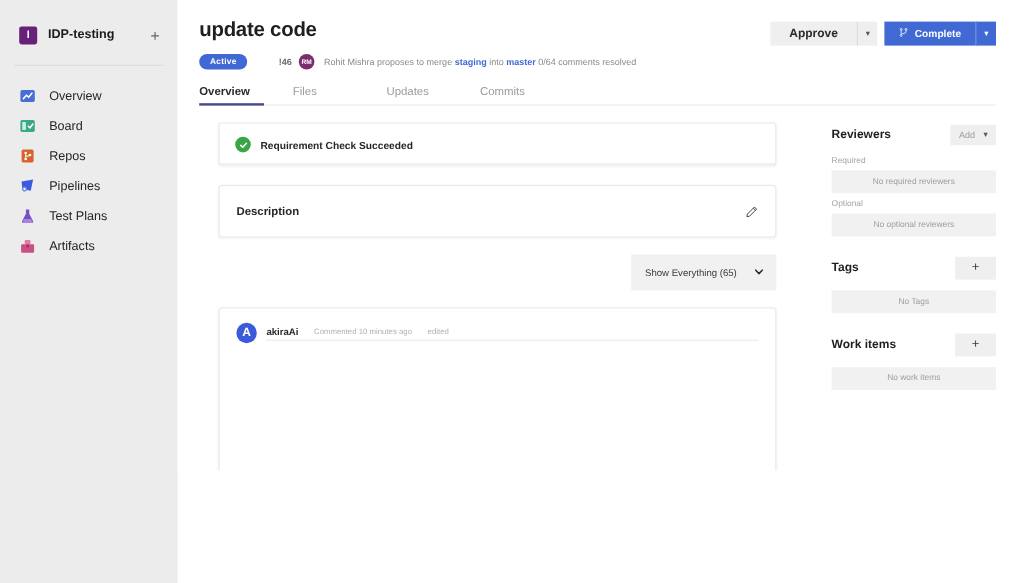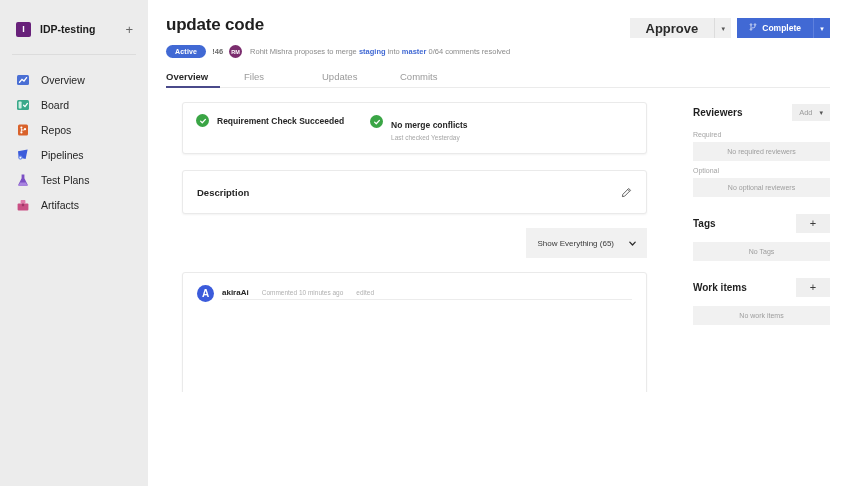--- a/index.html
+++ b/index.html
@@ -73,40 +73,40 @@
   .status-line {
     display: flex; align-items: center;
     gap: 6px; margin-top: 9px;
   }
   .pill-active {
     background: #4169d4; color: #fff;
     font-size: 7px; font-weight: 700;
     padding: 3px 9px; border-radius: 9px;
     letter-spacing: 0.2px; line-height: 1;
   }
-  .pr-id { font-size: 7.5px; color: #6b6b6b; font-weight: 700; }
+  .pr-id { font-size: 7.5px; color: #6b6b6b; font-weight: 700; margin-left: 20px; }
   .avatar-rm {
     width: 13px; height: 13px; border-radius: 50%;
     background: #7b2d6e; color: #fff;
     font-size: 5.5px; font-weight: 700;
     display: flex; align-items: center; justify-content: center;
     flex: 0 0 13px;
   }
   .merge-desc {
     font-size: 7.5px; color: #8a8a8a;
     margin-left: 2px; white-space: nowrap;
   }
   .merge-desc .br { color: #4169d4; font-weight: 600; }
 
   
   .title-right { display: flex; align-items: center; gap: 6px; padding-top: 4px; }
   .btn-group { display: flex; align-items: stretch; }
   .btn-approve {
     background: #efefef; color: #2b2b2b;
-    font-size: 13px; font-weight: 600;
+    font-size: 10px; font-weight: 600;
     padding: 0 16px; height: 20px;
     display: flex; align-items: center; justify-content: center;
     border: none; cursor: pointer;
   }
   .btn-approve-caret {
     background: #efefef; width: 17px; height: 20px;
     display: flex; align-items: center; justify-content: center;
     border-left: 1px solid #dcdcdc; cursor: pointer;
   }
   .btn-complete {
@@ -173,21 +173,21 @@
     width: 10px; height: 10px; border-radius: 50%;
     background: #3aa545; flex: 0 0 10px;
     display: flex; align-items: center; justify-content: center;
   }
   .build-ico svg { width: 6px; height: 6px; }
   .build-name { font-size: 7px; font-weight: 700; color: #2b2b2b; }
   .build-status { font-size: 7px; color: #b5b5b5; margin-left: 10px; flex: 1; }
   .build-action { font-size: 7.5px; color: #2b2b2b; font-weight: 400; cursor: pointer; }
 
   .card-sep { height: 1px; background: #eee; }
-  .stacked { display: flex; flex-direction: row; }
+  .stacked { display: flex; flex-direction: column; }
   .check-row.two { align-items: flex-start; padding: 11px 13px 12px 13px; }
   .check-row.two .check-ico { margin-top: 1px; }
 
   .desc-card {
     display: flex; align-items: center;
     justify-content: space-between;
     padding: 13px 14px 13px 14px;
     margin-top: 16px; min-height: 44px;
   }
   .desc-title { font-size: 9.5px; font-weight: 700; color: #262626; }
@@ -395,31 +395,20 @@
               <div class="check-row">
                 <span class="check-ico">
                   <svg viewBox="0 0 10 10">
                       <path d="M2 5.2 L4.1 7.2 L8 3" stroke="#fff" stroke-width="1.6" fill="none" stroke-linecap="round" stroke-linejoin="round"></path>
                     </svg>
                 </span>
                 <span class="check-title">Requirement Check Succeeded</span>
               </div>
             </div>
             <div class="card-sep"></div>
-            <div class="check-row two">
-              <span class="check-ico">
-                <svg viewBox="0 0 10 10">
-                    <path d="M2 5.2 L4.1 7.2 L8 3" stroke="#fff" stroke-width="1.6" fill="none" stroke-linecap="round" stroke-linejoin="round"></path>
-                  </svg>
-              </span>
-              <span>
-                <span class="check-title">No merge conflicts</span>
-                <div class="check-sub">Last checked Yesterday</div>
-              </span>
-            </div>
           </div>
 
           <div class="card desc-card">
             <span class="desc-title">Description</span>
             <span class="pencil">
               <svg viewBox="0 0 14 14">
                   <path d="M9.8 1.9 L12.1 4.2 L4.6 11.7 L1.8 12.2 L2.3 9.4 Z" fill="none" stroke="#3a3a3a" stroke-width="1"></path>
                   <path d="M8.6 3.1 L10.9 5.4" stroke="#3a3a3a" stroke-width="1"></path>
                 </svg>
             </span>

